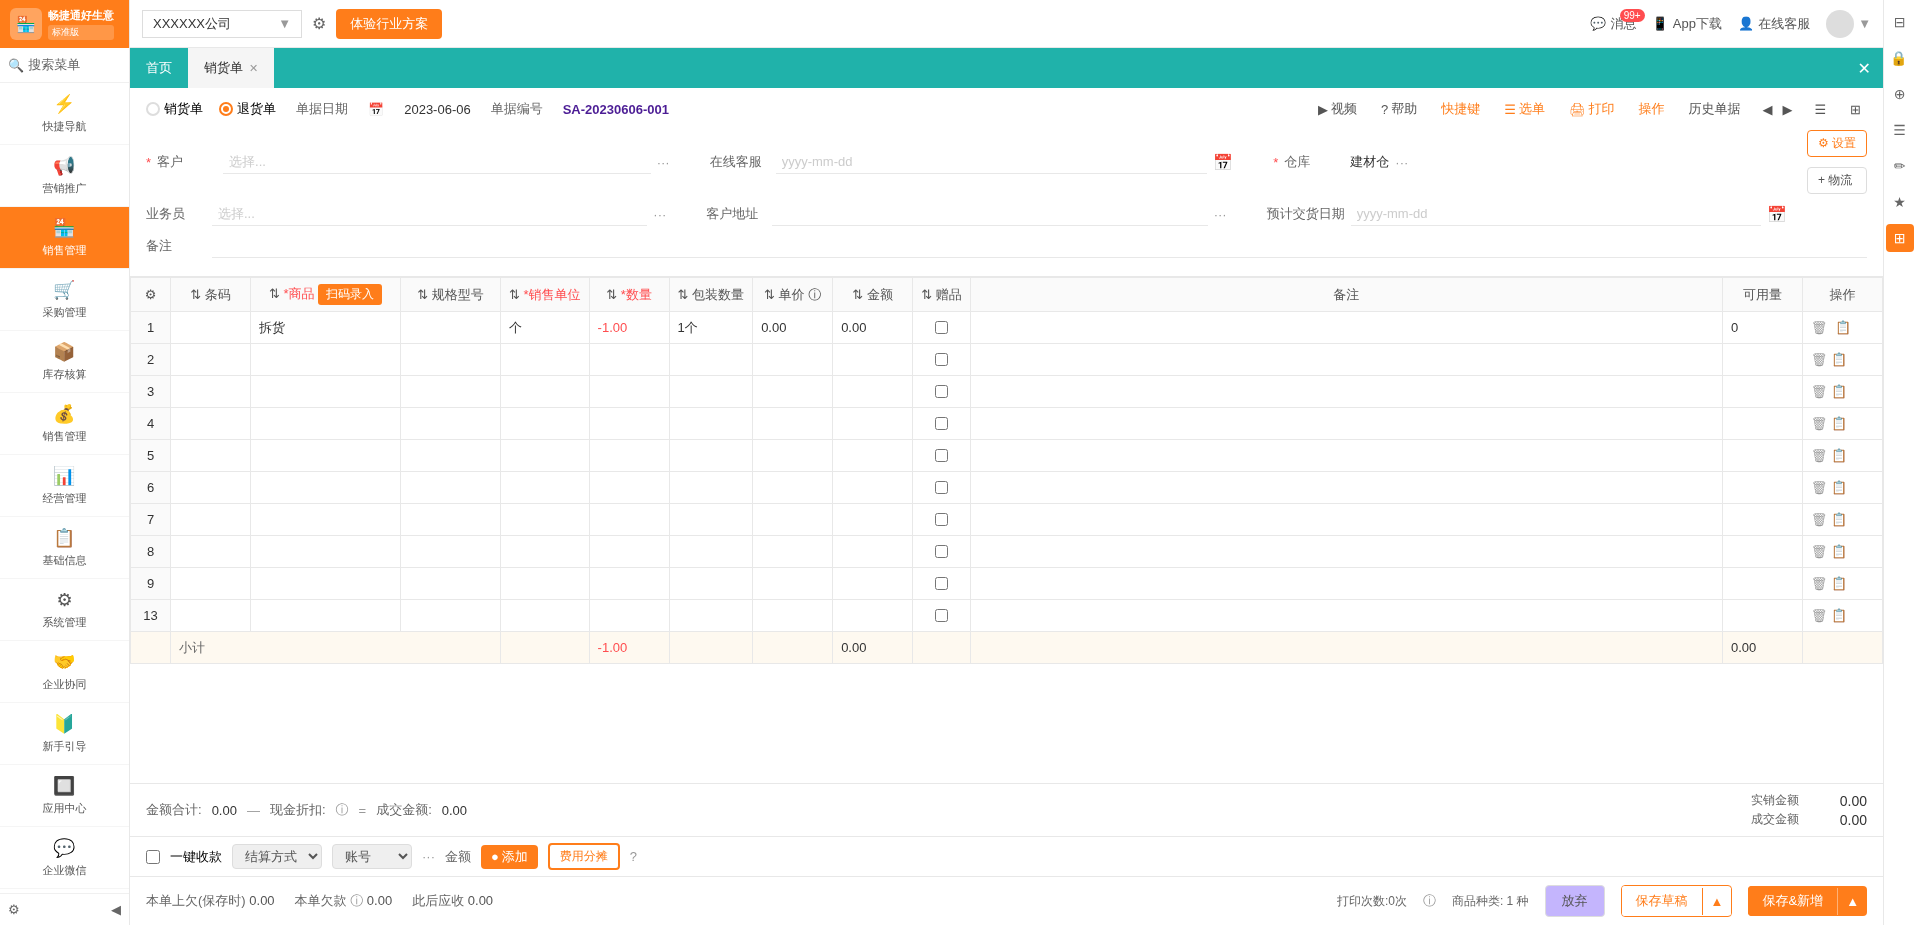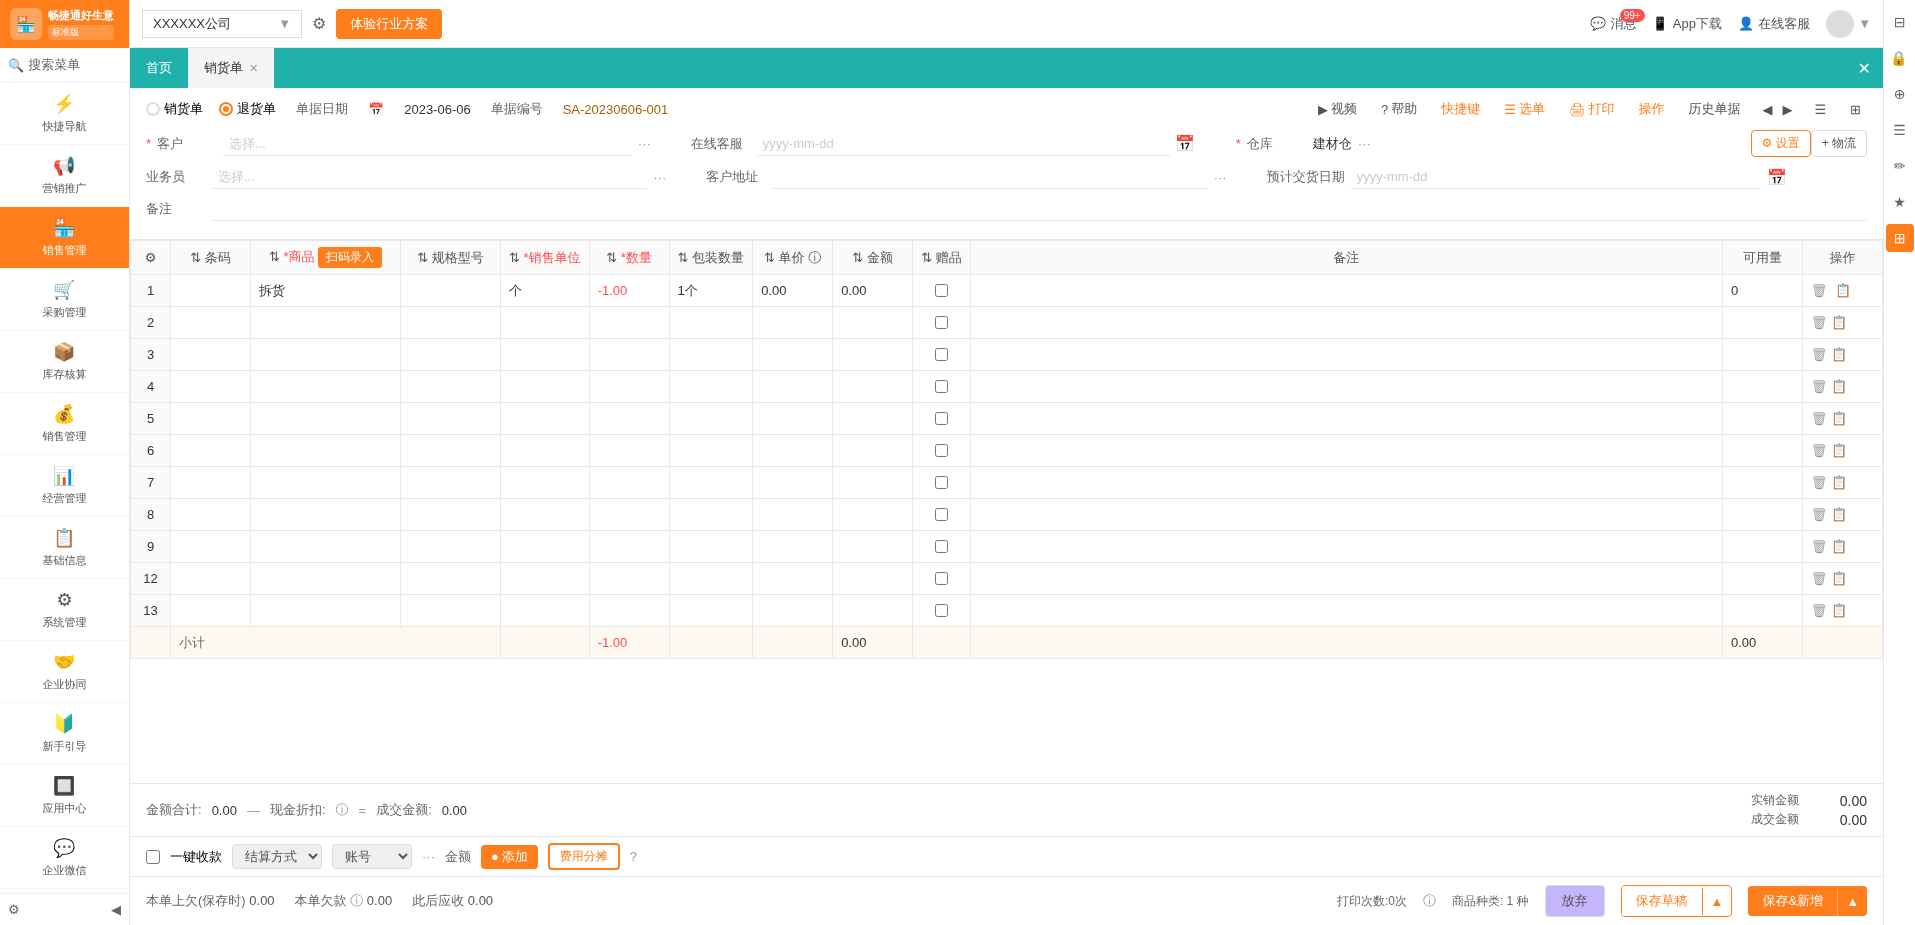--- a/index.html
+++ b/index.html
@@ -51,21 +51,21 @@
     
     .doc-header { display: flex; align-items: center; gap: 20px; margin-bottom: 10px; }
     .radio-group { display: flex; gap: 16px; }
     .radio-item { display: flex; align-items: center; gap: 4px; cursor: pointer; }
     .radio-dot { width: 14px; height: 14px; border-radius: 50%; border: 2px solid #ddd; display: flex; align-items: center; justify-content: center; }
     .radio-dot.checked { border-color: #ff7d1a; }
     .radio-dot.checked::after { content: ''; width: 6px; height: 6px; border-radius: 50%; background: #ff7d1a; }
     .doc-date-label { color: #666; }
     .doc-date-val { color: #333; font-weight: 500; }
     .doc-num-label { color: #666; }
-    .doc-num-val { color: #a16207; font-weight: 400; }
+    .doc-num-val { color: #4c1d95; font-weight: 700; }
     .doc-header-right { margin-left: auto; display: flex; align-items: center; gap: 12px; color: #555; }
     .icon-btn { display: flex; align-items: center; gap: 3px; color: #555; cursor: pointer; padding: 2px 6px; border-radius: 3px; }
     .icon-btn.orange { color: #ff7d1a; }
     .header-nav-btns { display: flex; align-items: center; gap: 2px; }
 
     
     .form-row { display: flex; gap: 0; margin-bottom: 8px; }
     .form-col { flex: 1; display: flex; align-items: center; gap: 6px; }
     .form-label { color: #666; white-space: nowrap; min-width: 60px; }
     .required-star { color: #ff4d4f; }
@@ -329,21 +329,21 @@
             <input class="form-input" placeholder="yyyy-mm-dd" style="">
             <span class="form-calendar-icon">📅</span>
           </div>
           <div class="form-divider"></div>
           <div class="form-col" style="flex:2;">
             <span class="required-star">*</span>
             <span class="form-label">仓库</span>
             <span style="color:#333;">建材仓</span>
             <span class="form-dots">···</span>
           </div>
-          <div style="display:flex;gap:0;margin-left:10px;">
+          <div style="display:flex;flex-direction:column;gap:10px;margin-left:10px;">
             <button class="settings-btn">⚙ 设置</button>
             <button class="logistics-btn">+ 物流</button>
           </div>
         </div>
         <div class="form-row">
           <div class="form-col" style="flex:2;">
             <span class="form-label">业务员</span>
             <input class="form-input" placeholder="选择..." style="">
             <span class="form-dots">···</span>
           </div>
@@ -573,39 +573,20 @@
                   <div class="checkbox-cell">
                     <input type="checkbox" style="">
                   </div>
                 </td>
                 <td></td>
                 <td></td>
                 <td><span style="cursor:pointer; color:#999; margin-right:4px;">🗑</span><span style="cursor:pointer; color:#999;">📋</span></td>
               </tr>
             <tr>
                 <td class="col-index">9</td>
-                <td></td>
-                <td></td>
-                <td></td>
-                <td></td>
-                <td></td>
-                <td></td>
-                <td></td>
-                <td></td>
-                <td>
-                  <div class="checkbox-cell">
-                    <input type="checkbox" style="">
-                  </div>
-                </td>
-                <td></td>
-                <td></td>
-                <td><span style="cursor:pointer; color:#999; margin-right:4px;">🗑</span><span style="cursor:pointer; color:#999;">📋</span></td>
-              </tr>
-            <tr>
-                <td class="col-index">12</td>
                 <td></td>
                 <td></td>
                 <td></td>
                 <td></td>
                 <td></td>
                 <td></td>
                 <td></td>
                 <td></td>
                 <td>
                   <div class="checkbox-cell">

